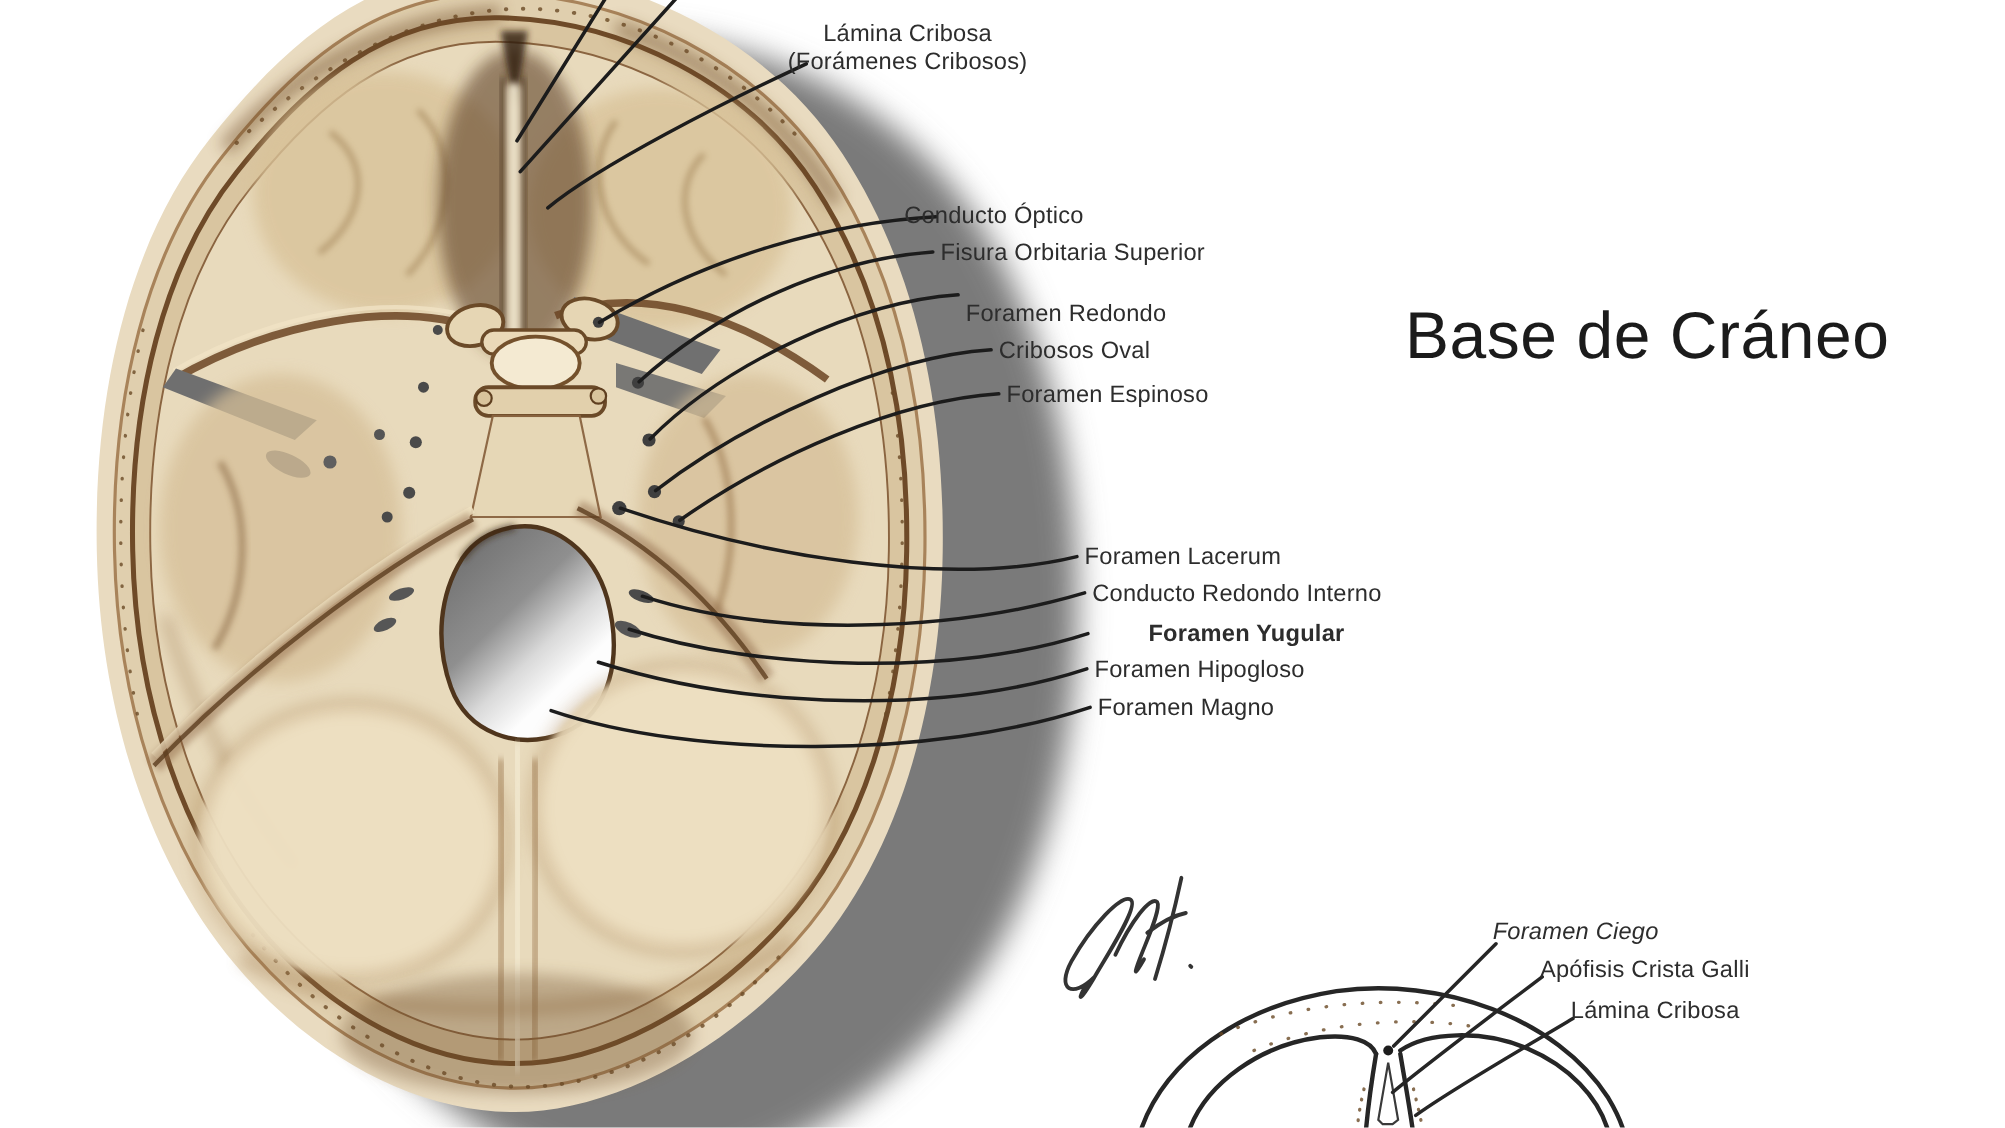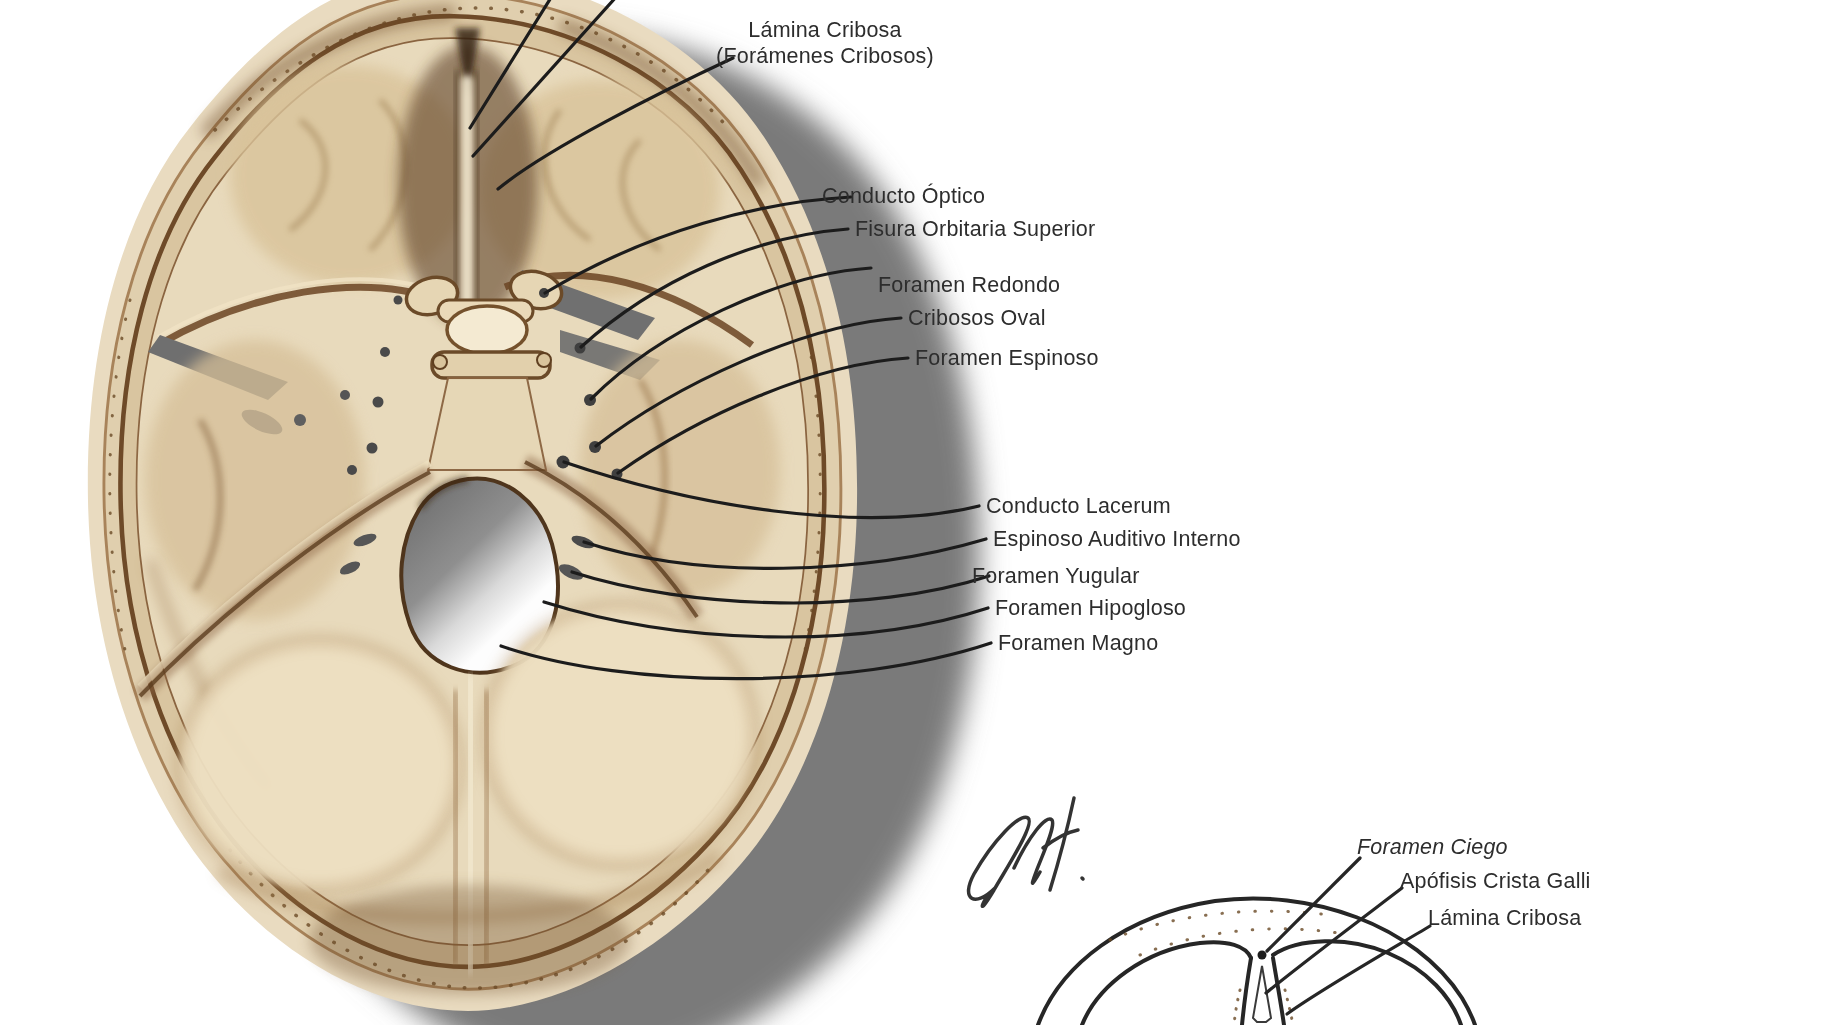--- a/index.html
+++ b/index.html
@@ -18,21 +18,21 @@
   }
   .label-block{white-space:normal;text-align:center;line-height:1.22;}
   #lbl-lamina-cribosa{left:690px;top:17px;width:270px;}
   #lbl-conducto-optico{left:822px;top:184px;}
   #lbl-fisura-orbitaria{left:855px;top:217px;}
   #lbl-foramen-redondo{left:878px;top:257px;margin-top:16px;}
   #lbl-foramen-oval{left:908px;top:306px;}
   #lbl-foramen-espinoso{left:915px;top:346px;}
   #lbl-foramen-lacerum{left:986px;top:494px;}
   #lbl-conducto-auditivo{left:993px;top:527px;}
-  #lbl-foramen-yugular{left:972px;top:564px;}
+  #lbl-foramen-yugular{left:1044px;top:564px;font-weight:bold;}
   #lbl-foramen-hipogloso{left:995px;top:596px;}
   #lbl-foramen-magno{left:998px;top:631px;}
   #lbl-inset-ciego{left:1357px;top:835px;font-style:italic;}
   #lbl-inset-apofisis{left:1400px;top:869px;}
   #lbl-inset-lamina{left:1428px;top:906px;}
   .figure-title{
     position:absolute;left:1235px;top:272px;width:525px;text-align:center;
     color:var(--title-text);
   }
   .figure-title .main{font-size:60px;line-height:1.1;letter-spacing:.5px;}
@@ -213,25 +213,26 @@
 <div>
   <div class="label label-block" id="lbl-lamina-cribosa">
     <span>Lámina Cribosa</span><br>
     <span>(Forámenes Cribosos)</span>
   </div>
   <div class="label" id="lbl-conducto-optico">Conducto Óptico</div>
   <div class="label" id="lbl-fisura-orbitaria">Fisura Orbitaria Superior</div>
   <div class="label" id="lbl-foramen-redondo">Foramen Redondo</div>
   <div class="label" id="lbl-foramen-oval">Cribosos Oval</div>
   <div class="label" id="lbl-foramen-espinoso">Foramen Espinoso</div>
-  <div class="label" id="lbl-foramen-lacerum">Conducto Lacerum</div>
-  <div class="label" id="lbl-conducto-auditivo">Espinoso Auditivo Interno</div>
+  <div class="label" id="lbl-foramen-lacerum">Foramen Lacerum</div>
+  <div class="label" id="lbl-conducto-auditivo">Conducto Redondo Interno</div>
   <div class="label" id="lbl-foramen-yugular">Foramen Yugular</div>
   <div class="label" id="lbl-foramen-hipogloso">Foramen Hipogloso</div>
   <div class="label" id="lbl-foramen-magno">Foramen Magno</div>
 
   <div class="label" id="lbl-inset-ciego">Foramen Ciego</div>
   <div class="label" id="lbl-inset-apofisis">Apófisis Crista Galli</div>
   <div class="label" id="lbl-inset-lamina">Lámina Cribosa</div>
 </div>
 
 <div class="figure-title">
+  <div class="main">Base de Cráneo</div>
 </div>
 
 </body></html>

